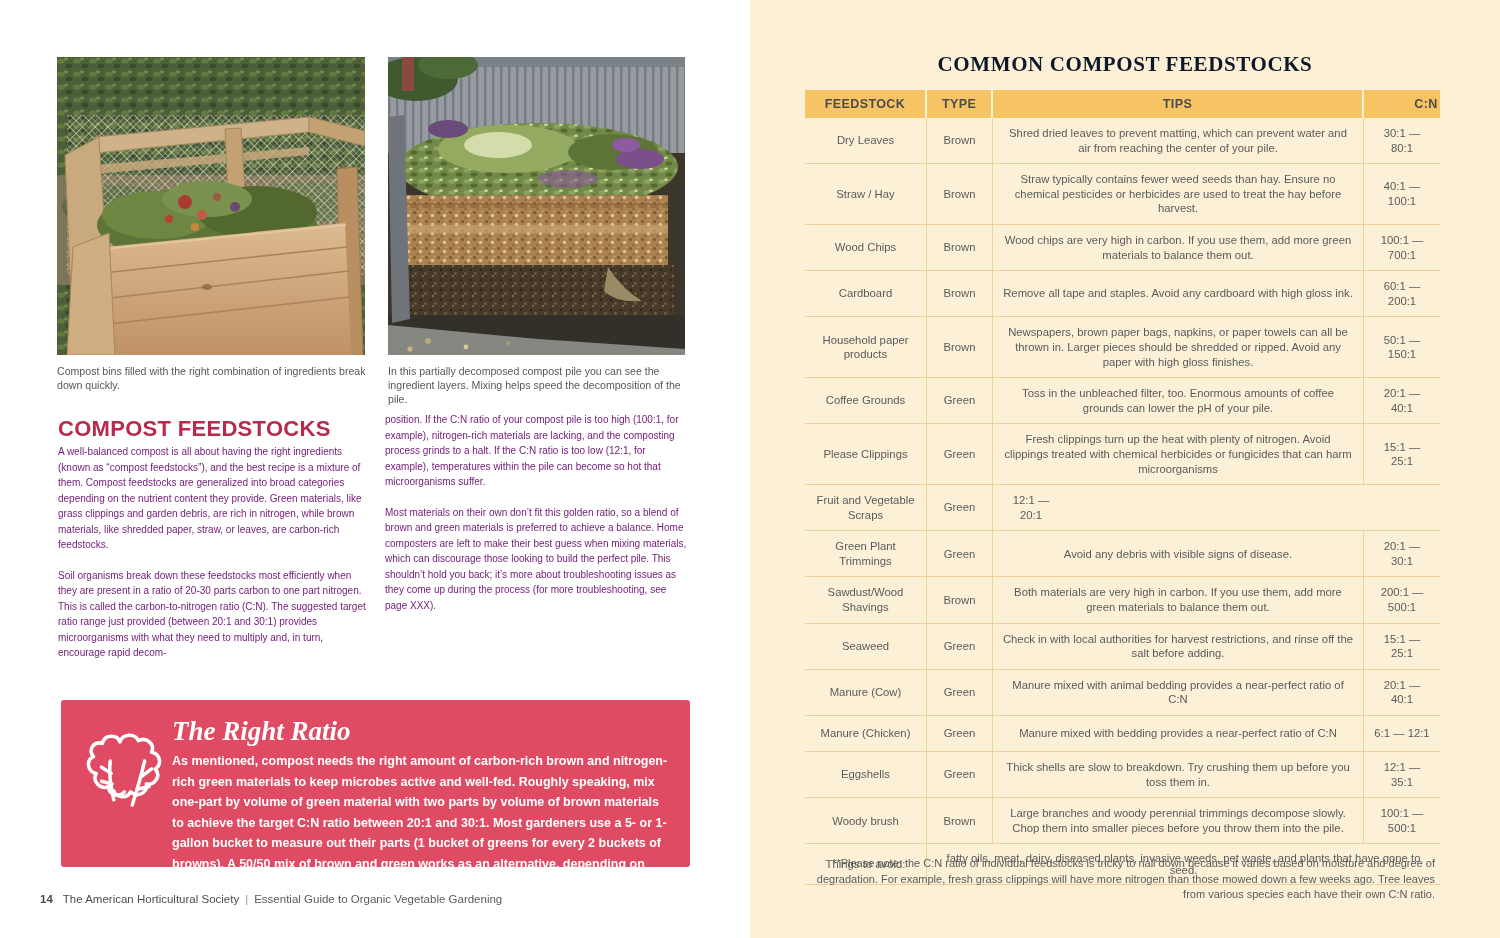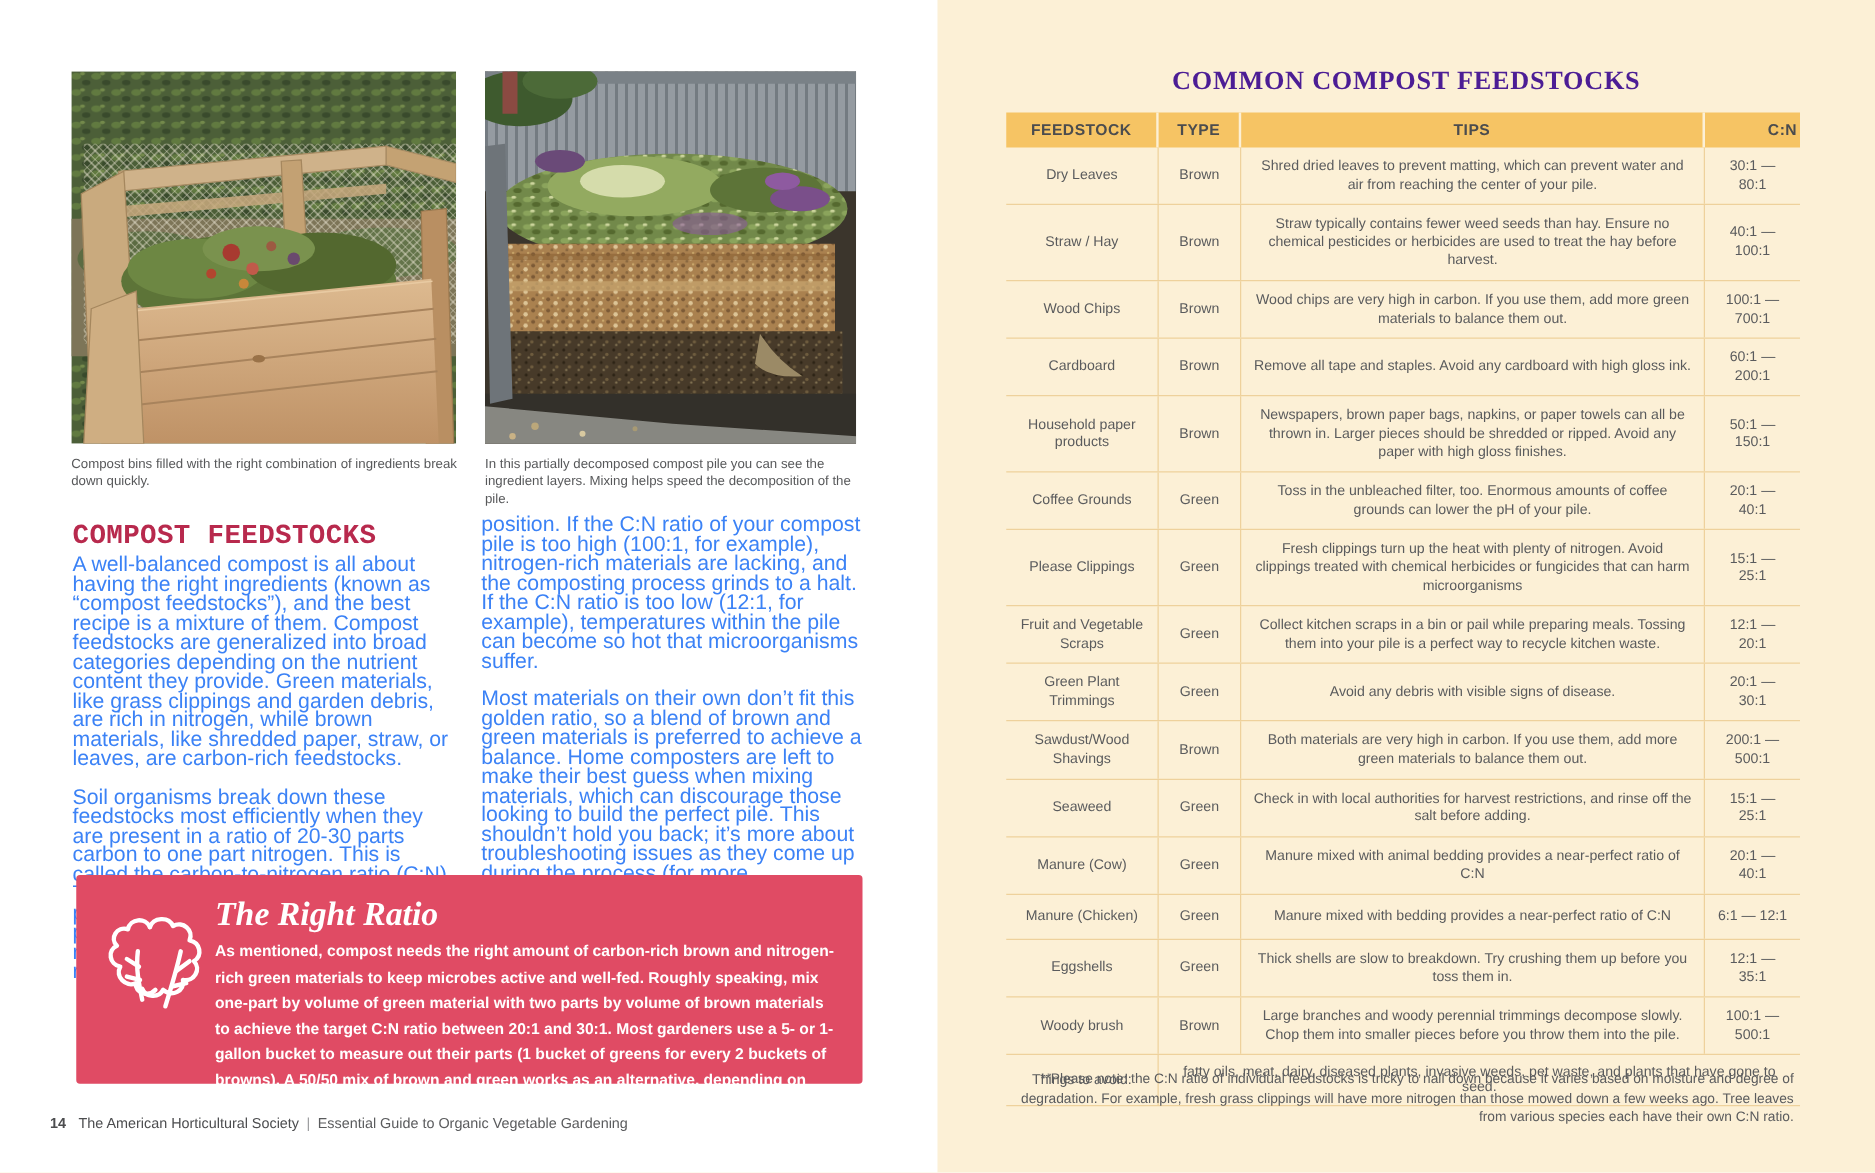--- a/index.html
+++ b/index.html
@@ -19,25 +19,25 @@
   .photo-1 { left: 57px;  width: 308px; height: 298px; }
   .photo-2 { left: 388px; width: 297px; height: 298px; }
   .photo svg { display: block; }
 
   .caption { position: absolute; top: 364px; font-size: 10.6px; line-height: 14px; color: #57585a; }
   .caption-1 { left: 57px;  width: 312px; }
   .caption-2 { left: 388px; width: 300px; }
 
   .section-heading {
     position: absolute; left: 58px; top: 416px;
-    font-family: Liberation Mono, monospace; font-weight: bold;
+    font-family: Liberation Sans, sans-serif; font-weight: bold;
     font-size: 22px; letter-spacing: 0.3px; color: #b8294d;
   }
 
-  .body-col { position: absolute; font-size: 17px; line-height: 15.5px; color: #3b82f6; }
+  .body-col { position: absolute; font-size: 10px; line-height: 15.5px; color: #701a75; }
   .col-1 { left: 58px;  top: 444px; width: 308px; }
   .col-2 { left: 385px; top: 412px; width: 306px; }
   .body-col p + p { margin-top: 15px; }
 
   .callout {
     position: absolute; left: 61px; top: 700px; width: 629px; height: 167px;
     background: #e04b64; border-radius: 3px;
   }
   .callout-icon { position: absolute; left: 22px; top: 26px; width: 88px; height: 100px; }
   .callout-text { position: absolute; left: 111px; top: 16px; width: 500px; color: #ffffff; }
@@ -51,21 +51,21 @@
   .page-footer .pg-num { font-weight: bold; margin-right: 10px; }
   .page-footer .sep { color: #9a9b9d; margin: 0 6px; }
   .page-footer .book { color: #5a5b5d; }
 
   
   .page-right { position: absolute; left: 750px; top: 0; width: 750px; height: 938px; background: #fcf0d6; }
 
   .table-title {
     position: absolute; left: 0; top: 52px; width: 750px; text-align: center;
     font-family: "Liberation Serif", serif; font-weight: bold;
-    font-size: 21px; letter-spacing: 0.6px; color: #4c1d95;
+    font-size: 21px; letter-spacing: 0.6px; color: #0f172a;
   }
 
   .feed-table { position: absolute; left: 55px; top: 90px; width: 635px; }
 
   .tbl-header { display: flex; }
   .tbl-header .hcell {
     background: #f6c464; color: #4b4c4e; font-weight: bold;
     font-size: 12.5px; letter-spacing: 0.4px;
     height: 28px; display: flex; align-items: center; justify-content: center;
     border-right: 2px solid #fcf0d6;
@@ -309,21 +309,20 @@
   <div class="trow">
     <div class="cell c-feed">Please Clippings</div>
     <div class="cell c-type">Green</div>
     <div class="cell c-tips">Fresh clippings turn up the heat with plenty of nitrogen. Avoid clippings treated with chemical herbicides or fungicides that can harm microorganisms</div>
     <div class="cell c-cn">15:1 — 25:1</div>
   </div>
 
   <div class="trow">
     <div class="cell c-feed">Fruit and Vegetable Scraps</div>
     <div class="cell c-type">Green</div>
-    <div class="cell c-tips">Collect kitchen scraps in a bin or pail while preparing meals. Tossing them into your pile is a perfect way to recycle kitchen waste.</div>
     <div class="cell c-cn">12:1 — 20:1</div>
   </div>
 
   <div class="trow">
     <div class="cell c-feed">Green Plant Trimmings</div>
     <div class="cell c-type">Green</div>
     <div class="cell c-tips">Avoid any debris with visible signs of disease.</div>
     <div class="cell c-cn">20:1 — 30:1</div>
   </div>
 

